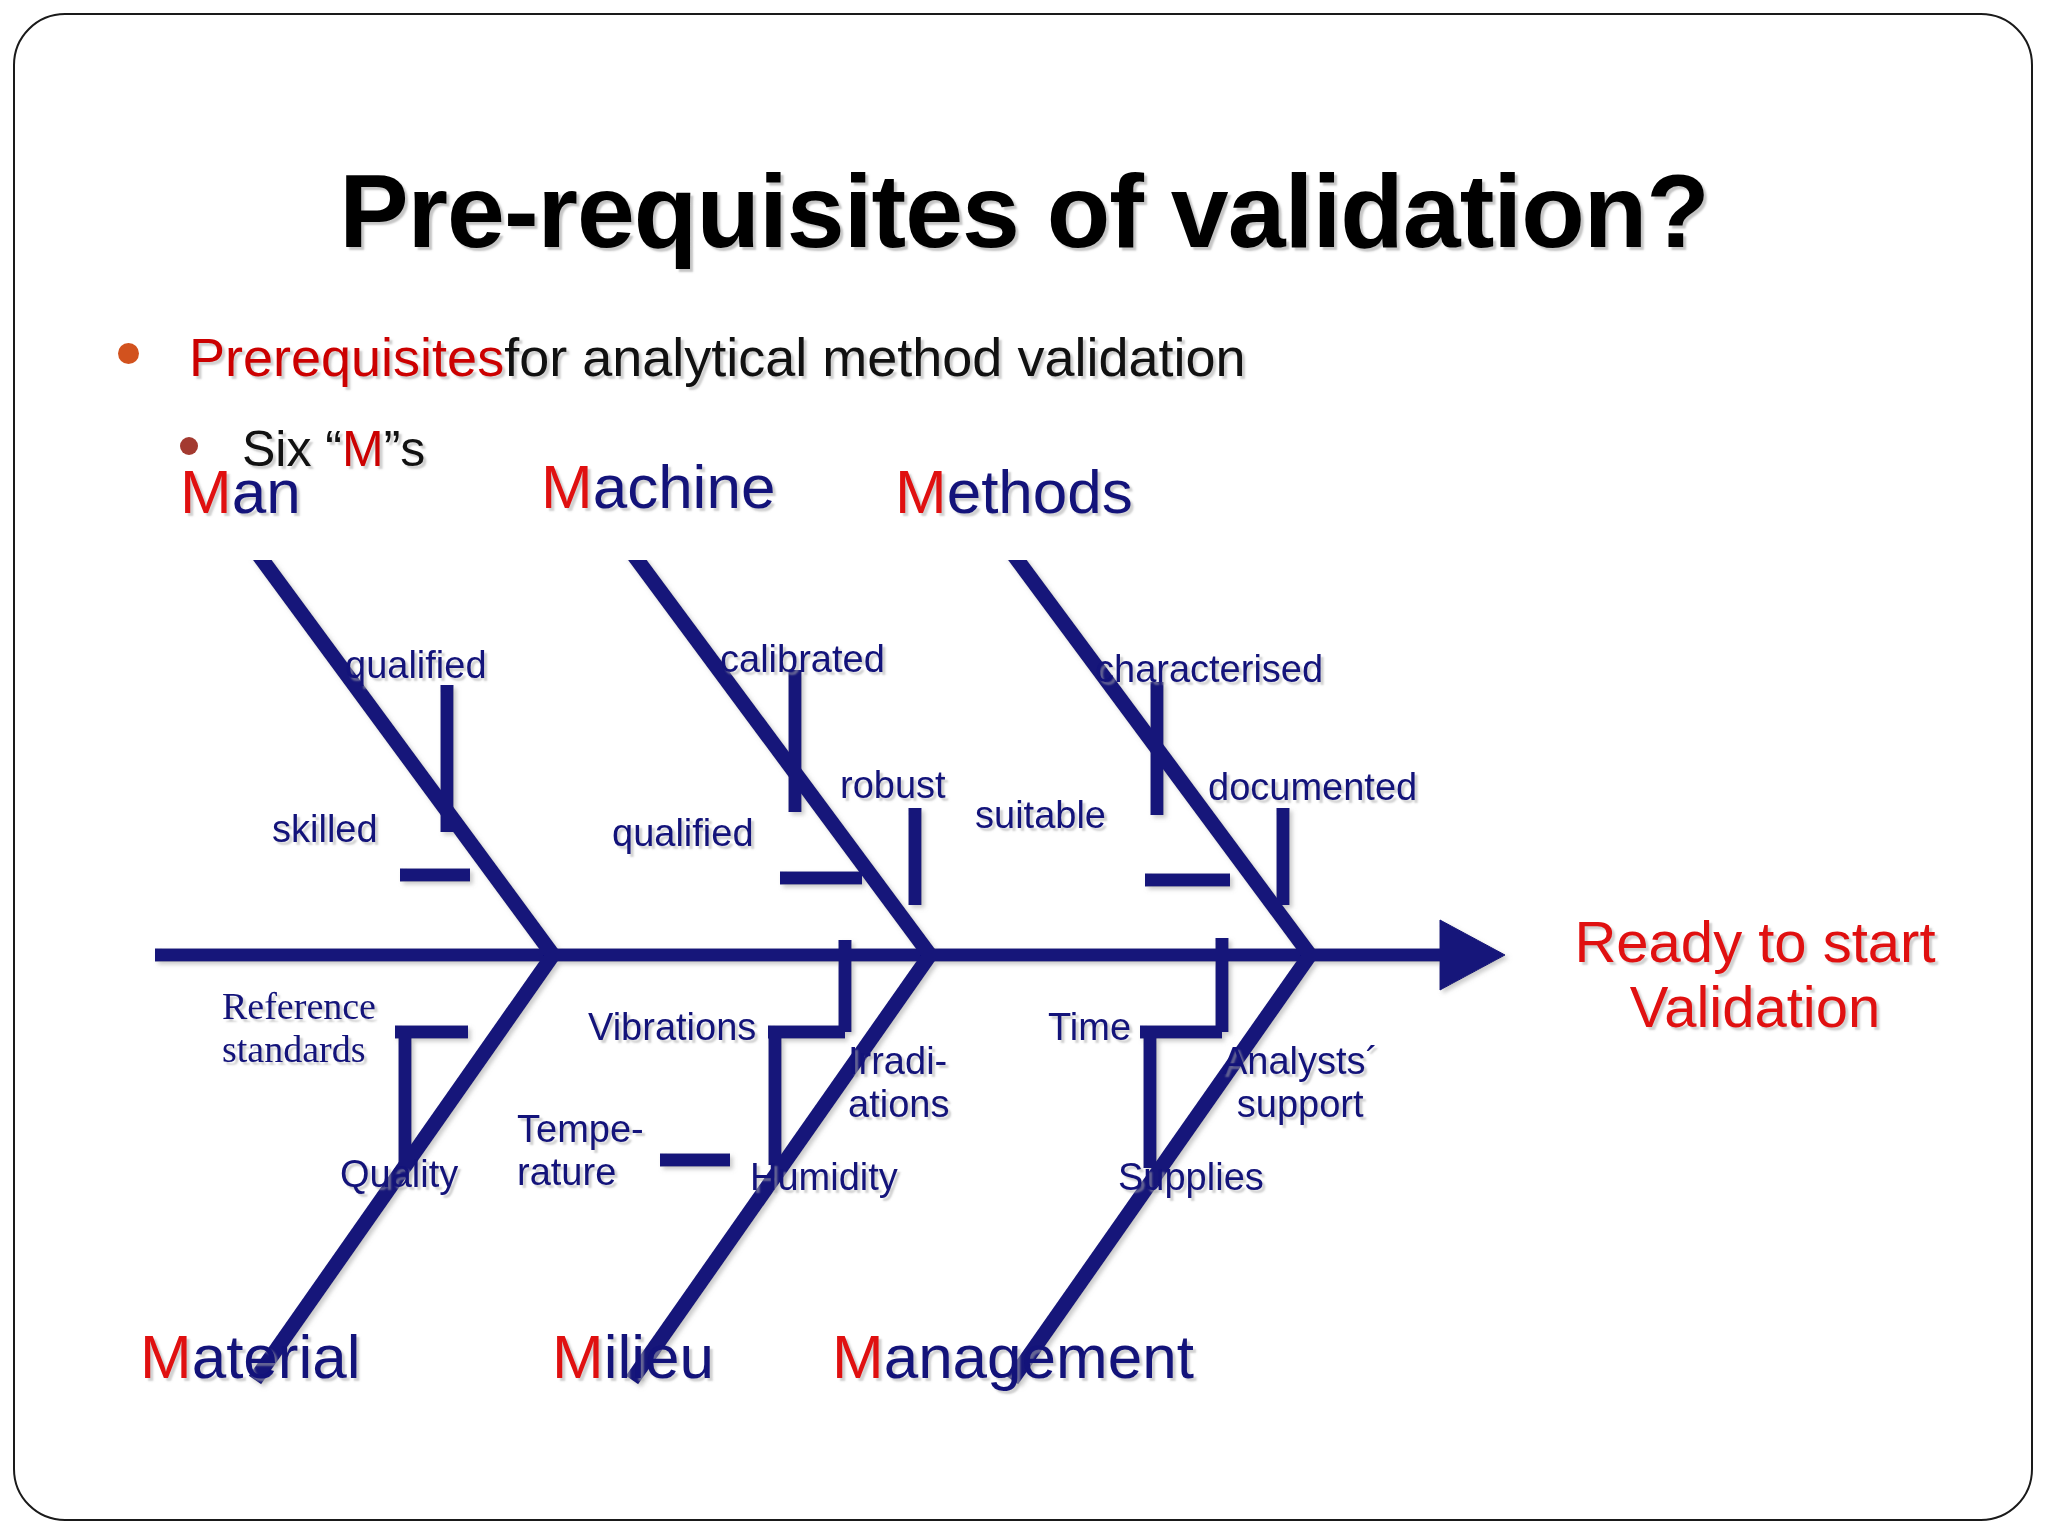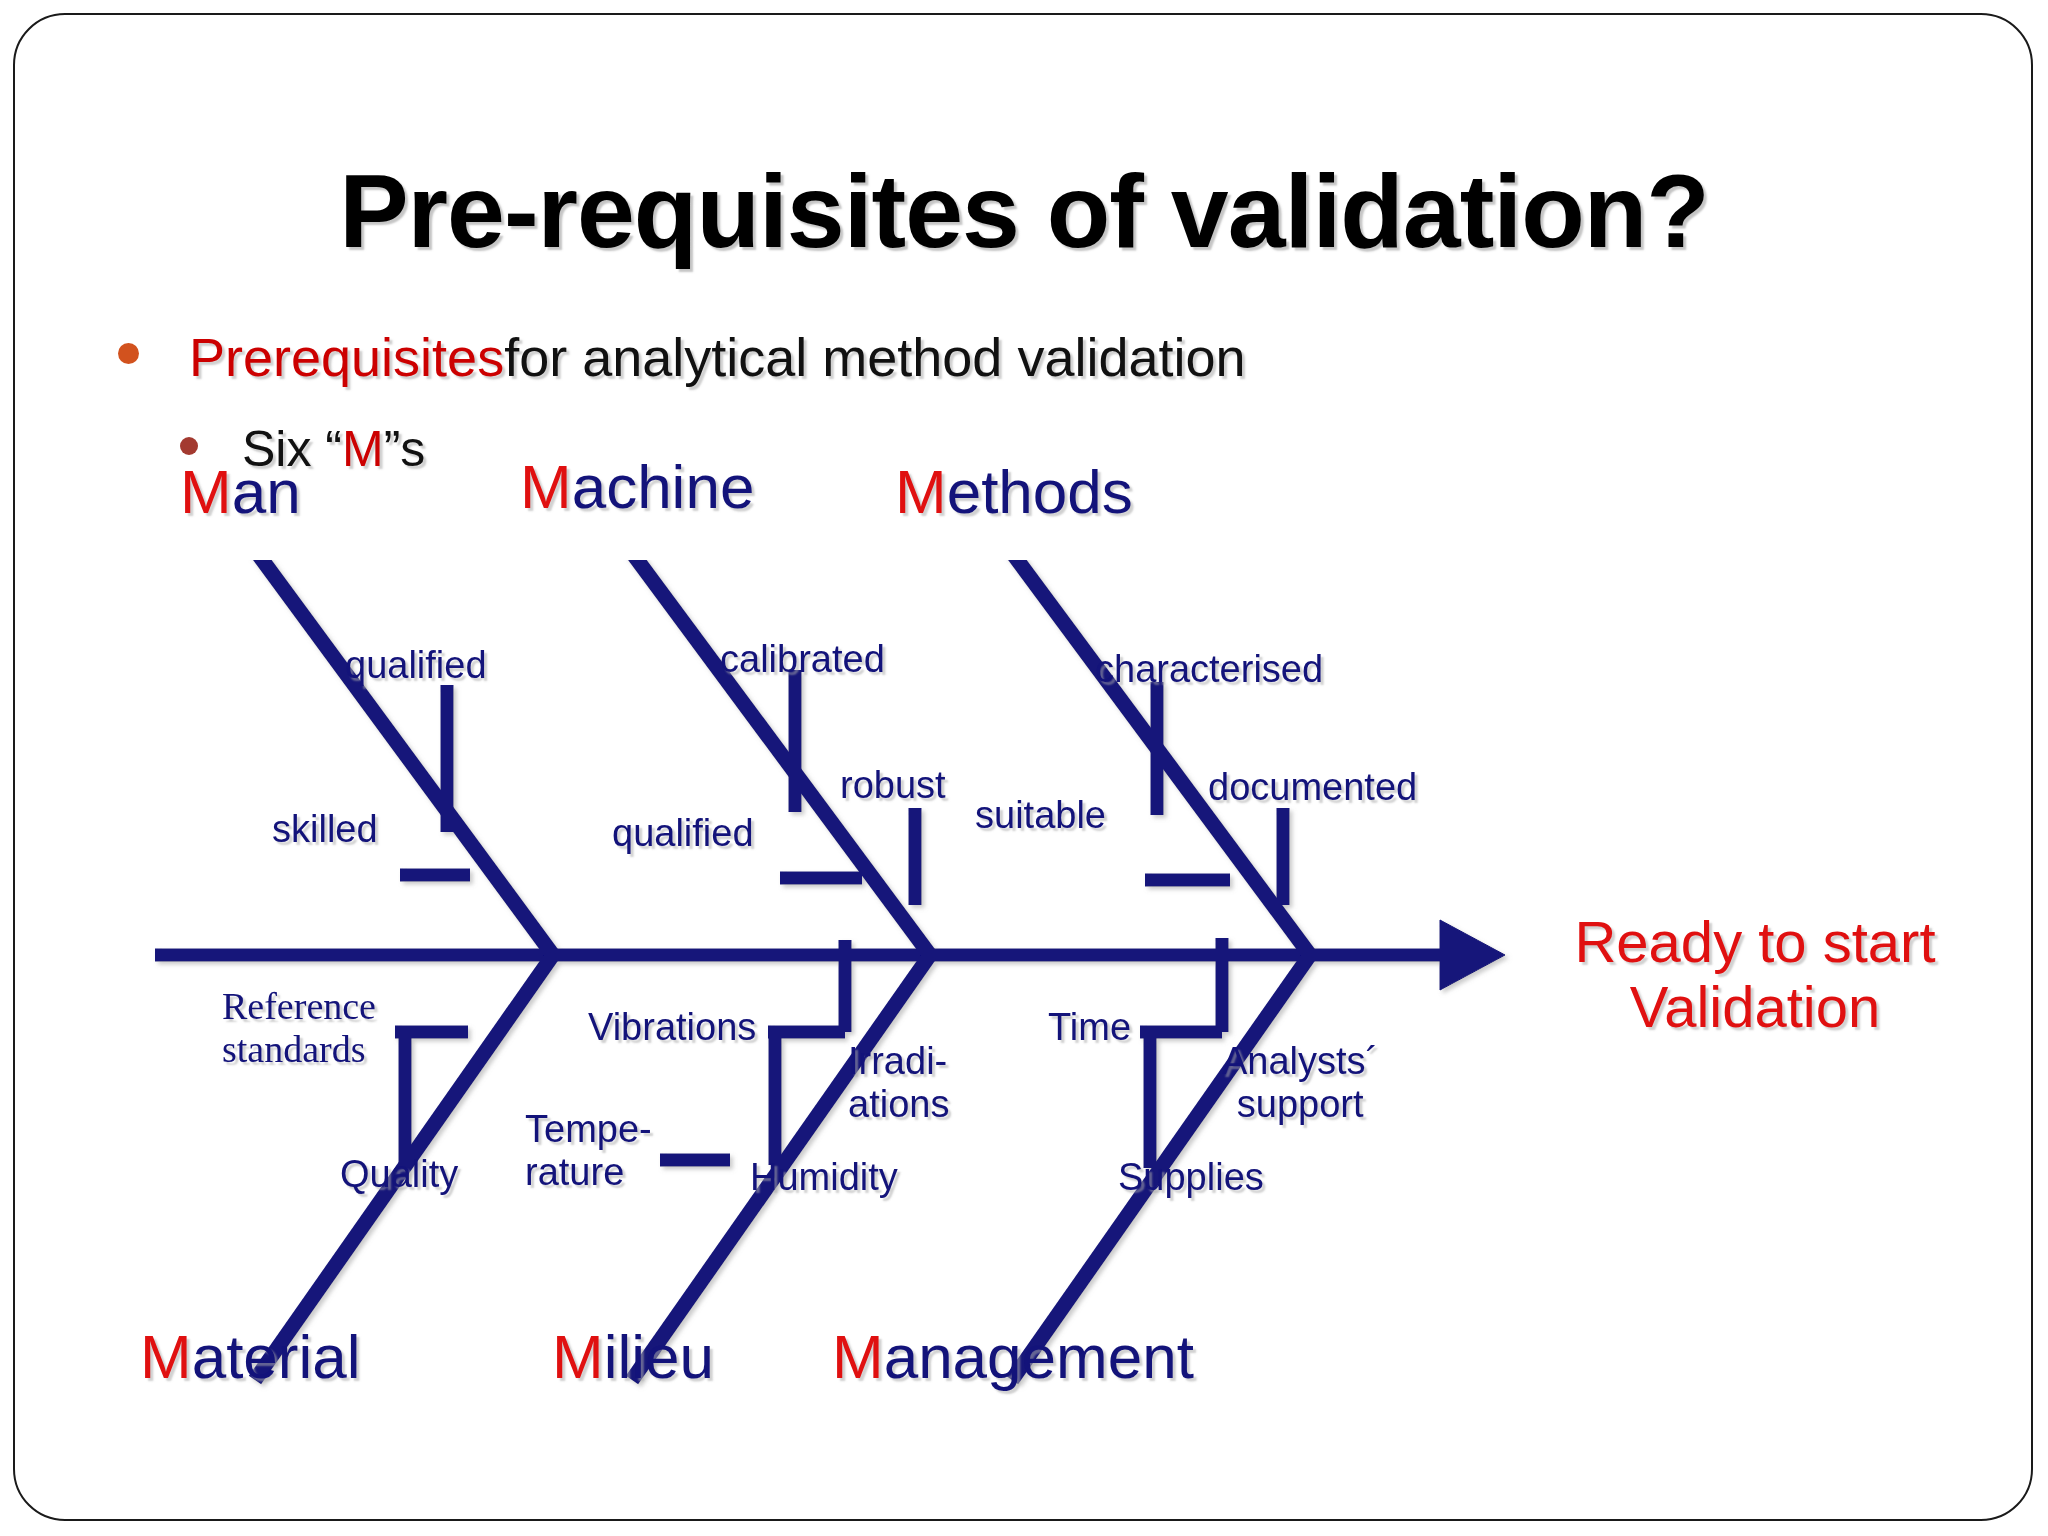--- a/index.html
+++ b/index.html
@@ -199,21 +199,21 @@
         <line x1="1222" y1="472" x2="1222" y2="378"></line>
         <line x1="1150" y1="472" x2="1150" y2="608"></line>
 
       </g>
     </svg>
 
     <div class="dlabel cat" style="left:180px; top:-100px;">
       <span class="m">M</span><span>an</span>
     </div>
 
-    <div class="dlabel cat" style="left:520px; top:-105px;text-align:right;">
+    <div class="dlabel cat" style="left:541px; top:-105px;text-align:right;">
       <span class="m">M</span><span>achine</span>
     </div>
 
     <div class="dlabel cat" style="left:895px; top:-100px;">
       <span class="m">M</span><span>ethods</span>
     </div>
 
     <div class="dlabel cat" style="left:140px; top:765px;">
       <span class="m">M</span><span>aterial</span>
     </div>
@@ -237,21 +237,21 @@
     <div class="dlabel sub" style="left:975px;  top:236px;">suitable</div>
     <div class="dlabel sub" style="left:1208px; top:208px;">documented</div>
 
     <div class="dlabel sub two-line" style="left:222px; top:425px;font-family:Liberation Serif, serif;">
       <div>Reference</div>
       <div>standards</div>
     </div>
     <div class="dlabel sub" style="left:340px; top:595px;">Quality</div>
 
     <div class="dlabel sub" style="left:588px; top:448px;">Vibrations</div>
-    <div class="dlabel sub two-line" style="left:517px; top:548px;margin-left:8px;">
+    <div class="dlabel sub two-line" style="left:517px; top:548px;">
       <div>Tempe-</div>
       <div>rature</div>
     </div>
     <div class="dlabel sub two-line" style="left:848px; top:480px;">
       <div>Irradi-</div>
       <div>ations</div>
     </div>
     <div class="dlabel sub" style="left:750px; top:598px;">Humidity</div>
 
     <div class="dlabel sub" style="left:1048px; top:448px;">Time</div>

